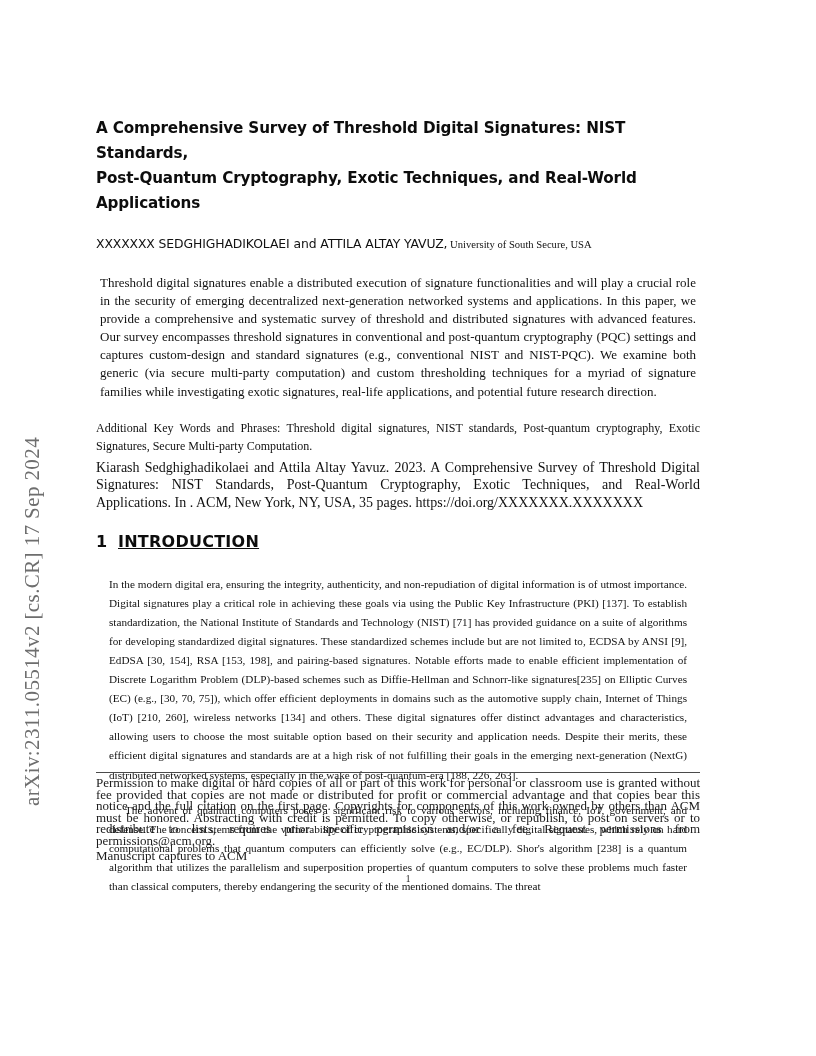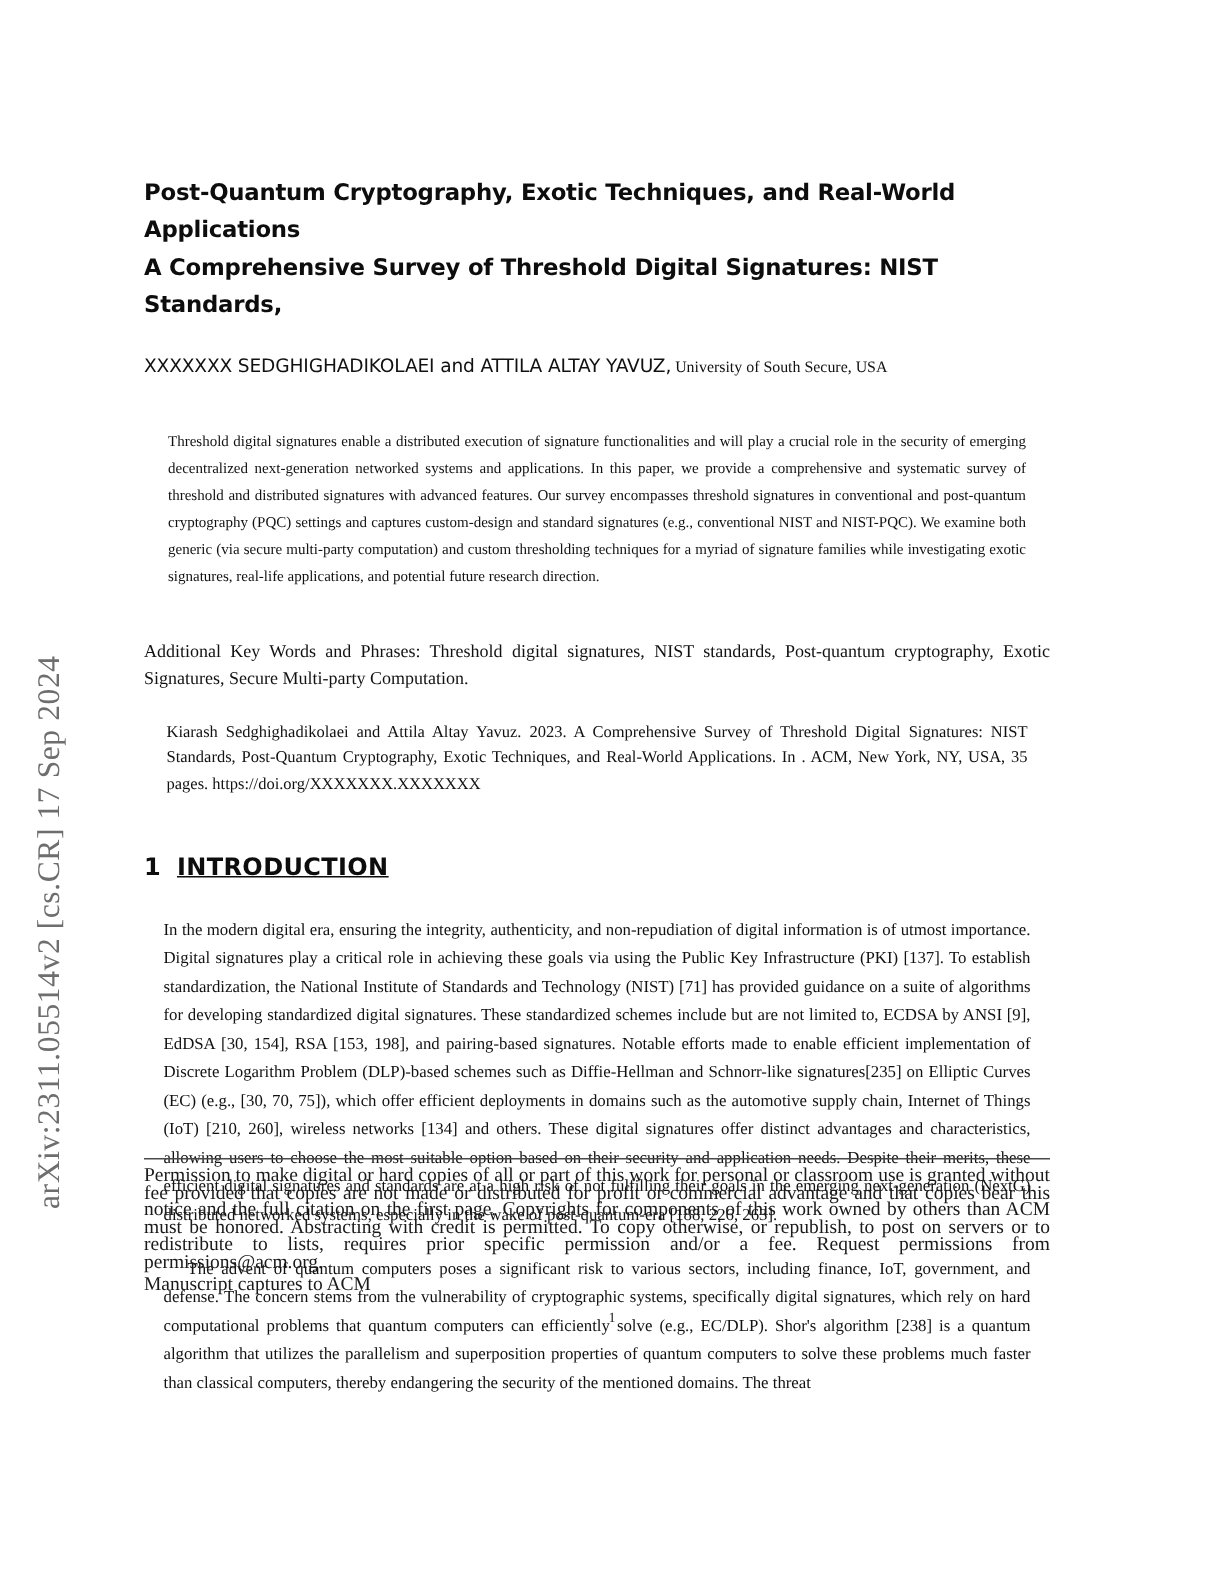--- a/index.html
+++ b/index.html
@@ -69,23 +69,23 @@
     letter-spacing: -0.1px;
     color: #111111;
   }
   .authors .affil {
     font-family: "Liberation Serif", "DejaVu Serif", serif;
     font-size: 10.6px;
     letter-spacing: 0;
   }
 
   .abstract {
-    margin: 16px;
+    margin: 4px;
     padding-top: 19px;
-    font-size: 10px;
+    font-size: 13px;
     line-height: 18.1px;
     text-align: justify;
     text-justify: inter-word;
     color: #111111;
   }
 
   .keywords {
     margin: 0;
     padding-top: 14px;
     font-size: 12px;
@@ -97,23 +97,23 @@
 
   .refhead {
     margin: 0;
     padding-top: 14px;
     font-family: "DejaVu Sans", "Liberation Sans", sans-serif;
     font-size: 10.4px;
     font-weight: bold;
     color: #0d0d0d;
   }
   .refbody {
-    margin: 15px;
+    margin: 0;
     padding-top: 4px;
-    font-size: 11px;
+    font-size: 14px;
     line-height: 17.6px;
     text-align: justify;
     color: #111111;
   }
 
   .section-head {
     margin: 0;
     padding-top: 20px;
     font-family: "DejaVu Sans", "Liberation Sans", sans-serif;
     font-size: 16px;
@@ -173,22 +173,22 @@
 </head>
 <body>
 
 <div class="page">
 
   <div class="arxiv-stamp">arXiv:2311.05514v2  [cs.CR]  17 Sep 2024</div>
 
   <div class="column">
 
     <h1 class="title">
+      <span class="title-line">A Comprehensive Survey of Threshold Digital Signatures: NIST Standards,</span>
       <span class="title-line">Post-Quantum Cryptography, Exotic Techniques, and Real-World Applications</span>
-      <span class="title-line">A Comprehensive Survey of Threshold Digital Signatures: NIST Standards,</span>
     </h1>
 
     <p class="authors"><span>XXXXXXX SEDGHIGHADIKOLAEI and ATTILA ALTAY YAVUZ,</span><span class="affil"> University of South Secure, USA</span></p>
 
     <p class="abstract">Threshold digital signatures enable a distributed execution of signature functionalities and will play a crucial role in the security of emerging decentralized next-generation networked systems and applications. In this paper, we provide a comprehensive and systematic survey of threshold and distributed signatures with advanced features. Our survey encompasses threshold signatures in conventional and post-quantum cryptography (PQC) settings and captures custom-design and standard signatures (e.g., conventional NIST and NIST-PQC). We examine both generic (via secure multi-party computation) and custom thresholding techniques for a myriad of signature families while investigating exotic signatures, real-life applications, and potential future research direction.</p>
 
     <p class="keywords">Additional Key Words and Phrases: Threshold digital signatures, NIST standards, Post-quantum cryptography, Exotic Signatures, Secure Multi-party Computation.</p>
 
     <p class="refbody">Kiarash Sedghighadikolaei and Attila Altay Yavuz. 2023. A Comprehensive Survey of Threshold Digital Signatures: NIST Standards, Post-Quantum Cryptography, Exotic Techniques, and Real-World Applications. In . ACM, New York, NY, USA, 35 pages. https://doi.org/XXXXXXX.XXXXXXX</p>
 

